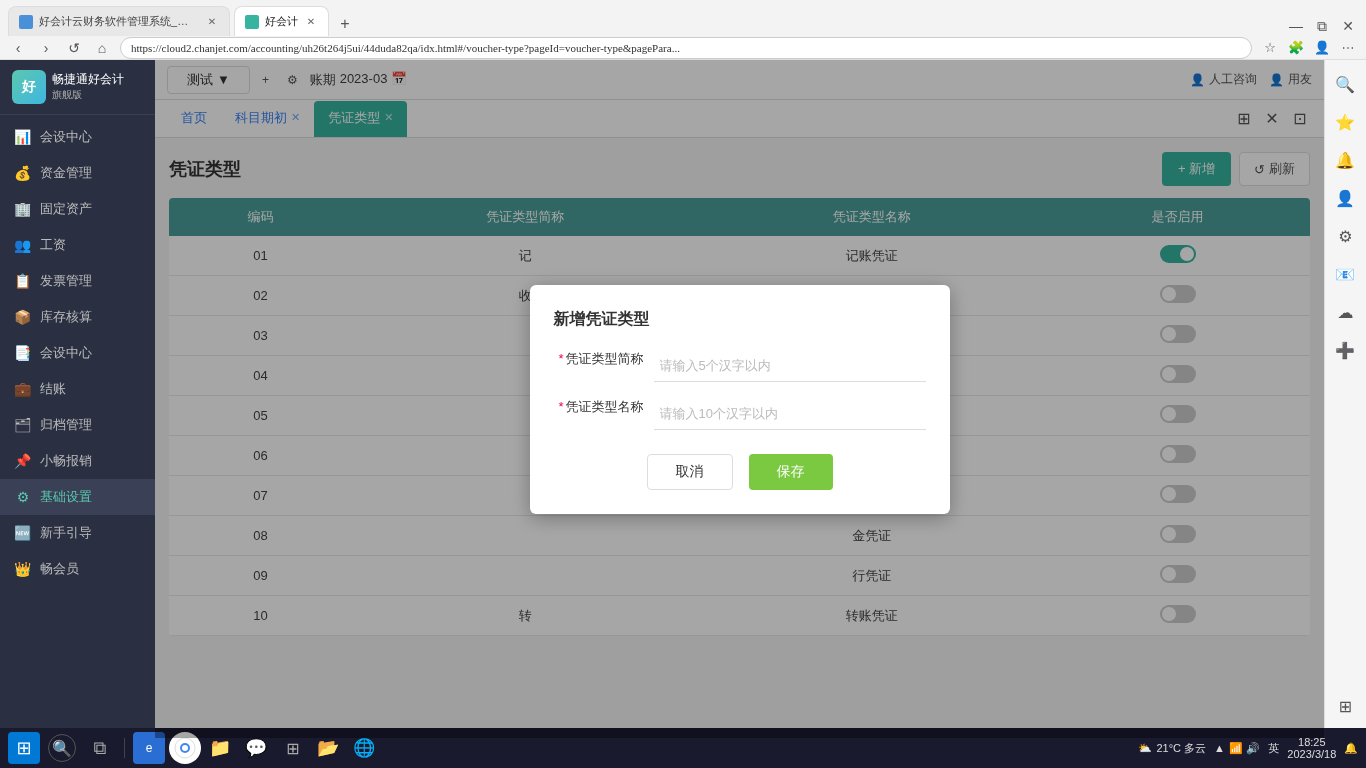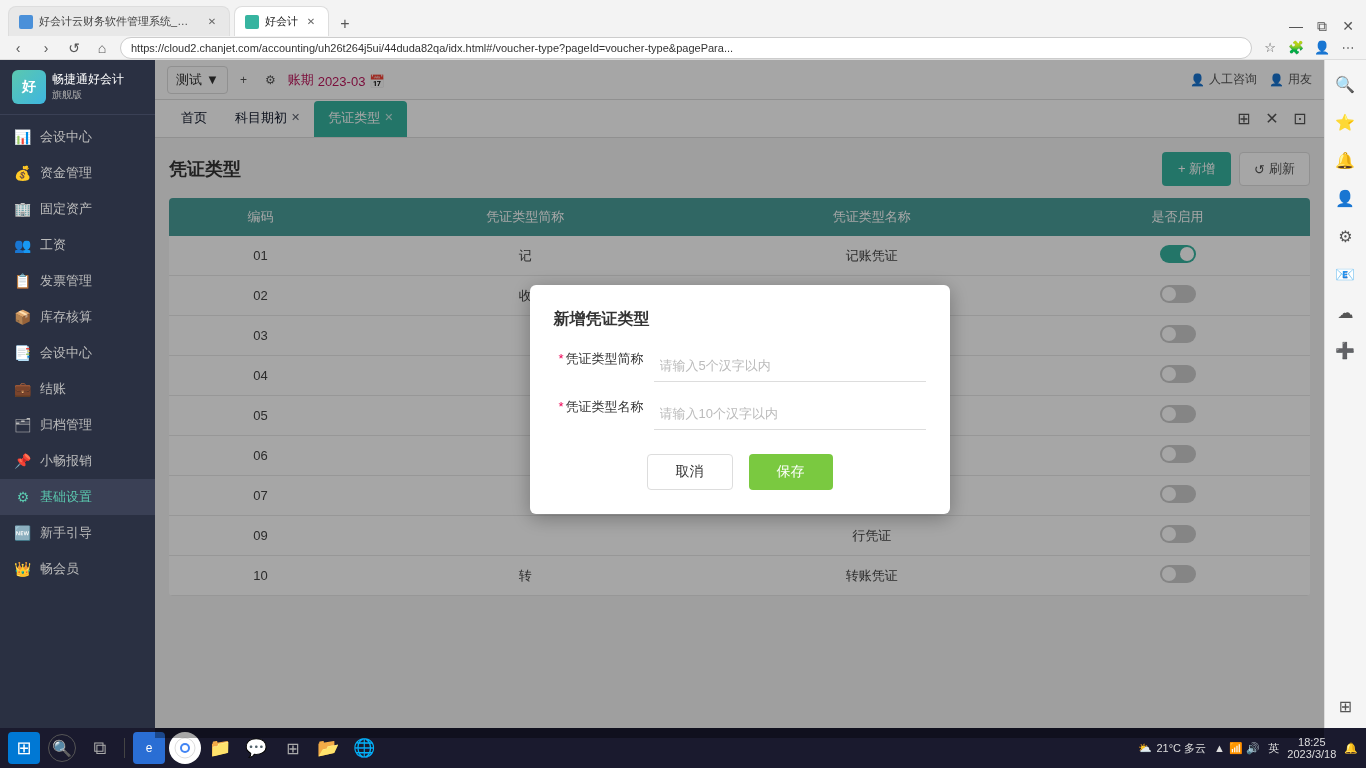--- a/index.html
+++ b/index.html
@@ -8,21 +8,21 @@
     
     .browser-chrome { width: 100%; height: 60px; background: #f3f3f3; border-bottom: 1px solid #ddd; display: flex; flex-direction: column; }
     .tab-bar { display: flex; align-items: flex-end; height: 36px; background: #f3f3f3; padding: 0 8px; gap: 4px; justify-content: flex-end; }
     .browser-tab { display: flex; align-items: center; height: 30px; padding: 0 10px; border-radius: 8px 8px 0 0; font-size: 12px; color: #444; gap: 6px; cursor: pointer; border: 1px solid #ddd; border-bottom: none; background: #e8e8e8; }
     .browser-tab.active { background: #fff; color: #222; margin-top: 32px; }
     .browser-tab .tab-favicon { width: 14px; height: 14px; background: #4a90d9; border-radius: 2px; }
     .browser-tab .tab-close { width: 14px; height: 14px; display: flex; align-items: center; justify-content: center; border-radius: 50%; font-size: 10px; color: #666; }
     .new-tab-btn { width: 24px; height: 24px; display: flex; align-items: center; justify-content: center; border-radius: 50%; font-size: 16px; color: #555; cursor: pointer; }
     .address-bar { display: flex; align-items: center; height: 24px; background: #f3f3f3; padding: 0 8px; gap: 8px; }
     .nav-btn { width: 20px; height: 20px; display: flex; align-items: center; justify-content: center; color: #555; font-size: 14px; cursor: pointer; }
-    .url-box { flex: 1; height: 22px; background: #fff; border: 1px solid #ccc; border-radius: 11px; display: flex; align-items: center; padding: 0 10px; font-size: 11px; color: #333; overflow: hidden; white-space: nowrap; text-overflow: ellipsis; }
+    .url-box { flex: 1; height: 22px; background: #fff; border: 1px solid #ccc; border-radius: 11px; display: flex; align-items: center; padding: 0 10px; font-size: 11px; color: #333; overflow: hidden; white-space: nowrap; text-overflow: ellipsis; font-family: Liberation Serif, serif; }
     .toolbar-icons { display: flex; align-items: center; gap: 6px; }
     .toolbar-icon { width: 20px; height: 20px; display: flex; align-items: center; justify-content: center; color: #555; font-size: 13px; cursor: pointer; }
 
     
     .app-container { display: flex; width: 100%; height: 708px; }
 
     
     .sidebar { width: 155px; background: #2a3042; color: #ccc; display: flex; flex-direction: column; height: 100%; flex-shrink: 0; }
     .sidebar-logo { display: flex; align-items: center; gap: 6px; padding: 10px 12px; border-bottom: 1px solid #3a4055; }
     .logo-icon { width: 34px; height: 34px; background: linear-gradient(135deg, #5bc8af, #3eb6e0); border-radius: 6px; display: flex; align-items: center; justify-content: center; color: #fff; font-size: 14px; font-weight: bold; }
@@ -33,30 +33,30 @@
     .sidebar-item.active { color: #5bc8af; background: #3a4055; }
     .sidebar-item .si-icon { width: 18px; height: 18px; display: flex; align-items: center; justify-content: center; font-size: 14px; }
     .sidebar-bottom { padding: 8px 14px; font-size: 11px; color: #888; border-top: 1px solid #3a4055; cursor: pointer; }
 
     
     .right-panel { flex: 1; display: flex; flex-direction: column; background: #f5f5f5; }
 
     
     .topbar { height: 40px; background: #fff; display: flex; align-items: center; padding: 0 12px; border-bottom: 1px solid #ddd; gap: 8px; }
     .topbar-left { display: flex; align-items: center; gap: 6px; flex: 1; }
-    .workspace-select { display: flex; align-items: center; gap: 4px; padding: 4px 8px; border: 1px solid #ddd; border-radius: 4px; font-size: 13px; color: #333; cursor: pointer; }
+    .workspace-select { display: flex; align-items: center; gap: 4px; padding: 4px 19px; border: 1px solid #ddd; border-radius: 4px; font-size: 13px; color: #333; cursor: pointer; }
     .topbar-btn { display: flex; align-items: center; gap: 4px; font-size: 12px; color: #555; cursor: pointer; padding: 4px 6px; }
-    .period-box { display: flex; align-items: flex-end; gap: 4px; font-size: 13px; color: #be185d; }
+    .period-box { display: flex; align-items: flex-start; gap: 4px; font-size: 13px; color: #404040; }
     .topbar-right { display: flex; align-items: center; gap: 12px; }
     .consult-btn { display: flex; align-items: center; gap: 4px; font-size: 12px; color: #555; cursor: pointer; }
     .user-btn { display: flex; align-items: center; gap: 4px; font-size: 12px; color: #555; cursor: pointer; }
 
     
     .tab-nav { display: flex; align-items: center; background: #fff; border-bottom: 1px solid #ddd; padding: 0 12px; min-height: 38px; }
-    .tab-item { display: flex; align-items: center; gap: 4px; padding: 8px 14px; font-size: 13px; color: #0f172a; cursor: pointer; border-bottom: 2px solid transparent; }
+    .tab-item { display: flex; align-items: center; gap: 4px; padding: 8px 14px; font-size: 13px; color: #3b82f6; cursor: pointer; border-bottom: 2px solid transparent; }
     .tab-item.active { background: #37b4a0; color: #fff; border-radius: 4px 4px 0 0; border-bottom: 2px solid #37b4a0; }
     .tab-item .tab-close-x { font-size: 11px; opacity: 0.7; }
     .tab-expand { margin-left: auto; width: 24px; height: 24px; display: flex; align-items: center; justify-content: center; cursor: pointer; color: #555; }
 
     
     .main-content { flex: 1; padding: 14px; overflow: auto; background: #f5f5f5; }
     .page-header { display: flex; align-items: center; justify-content: space-between; margin-bottom: 12px; }
     .page-title { font-size: 18px; font-weight: bold; color: #333; }
     .header-actions { display: flex; gap: 8px; }
     .btn-new { background: #37b4a0; color: #fff; border: none; padding: 7px 16px; border-radius: 4px; font-size: 13px; cursor: pointer; display: flex; align-items: center; gap: 4px; }
@@ -332,20 +332,28 @@
     </tr>
             <tr>
       <td>07</td>
       <td></td>
       <td>付款凭证</td>
       <td><div class="toggle off">
                   <div class="toggle-knob"></div>
                 </div></td>
     </tr>
             <tr>
+      <td>08</td>
+      <td></td>
+      <td>金凭证</td>
+      <td><div class="toggle off">
+                  <div class="toggle-knob"></div>
+                </div></td>
+    </tr>
+            <tr>
       <td>09</td>
       <td></td>
       <td>行凭证</td>
       <td><div class="toggle off">
                   <div class="toggle-knob"></div>
                 </div></td>
     </tr>
             <tr>
       <td>10</td>
       <td>转</td>

